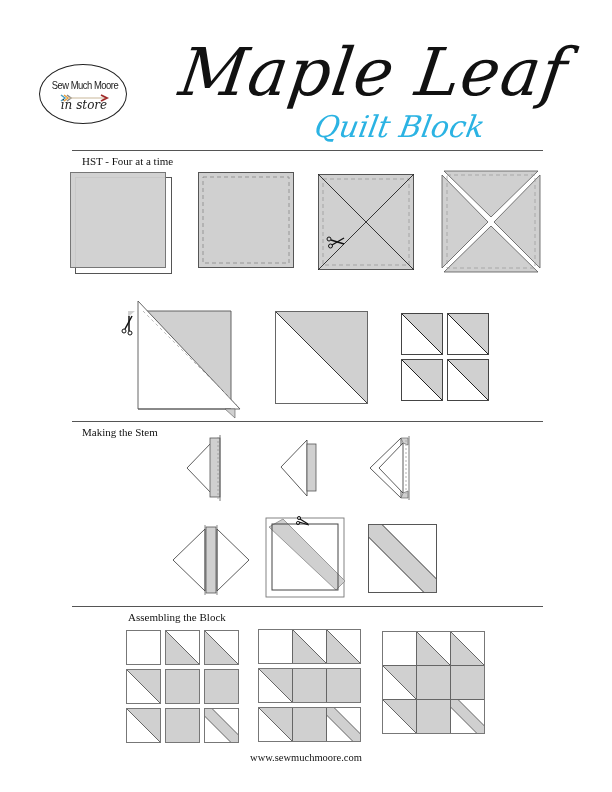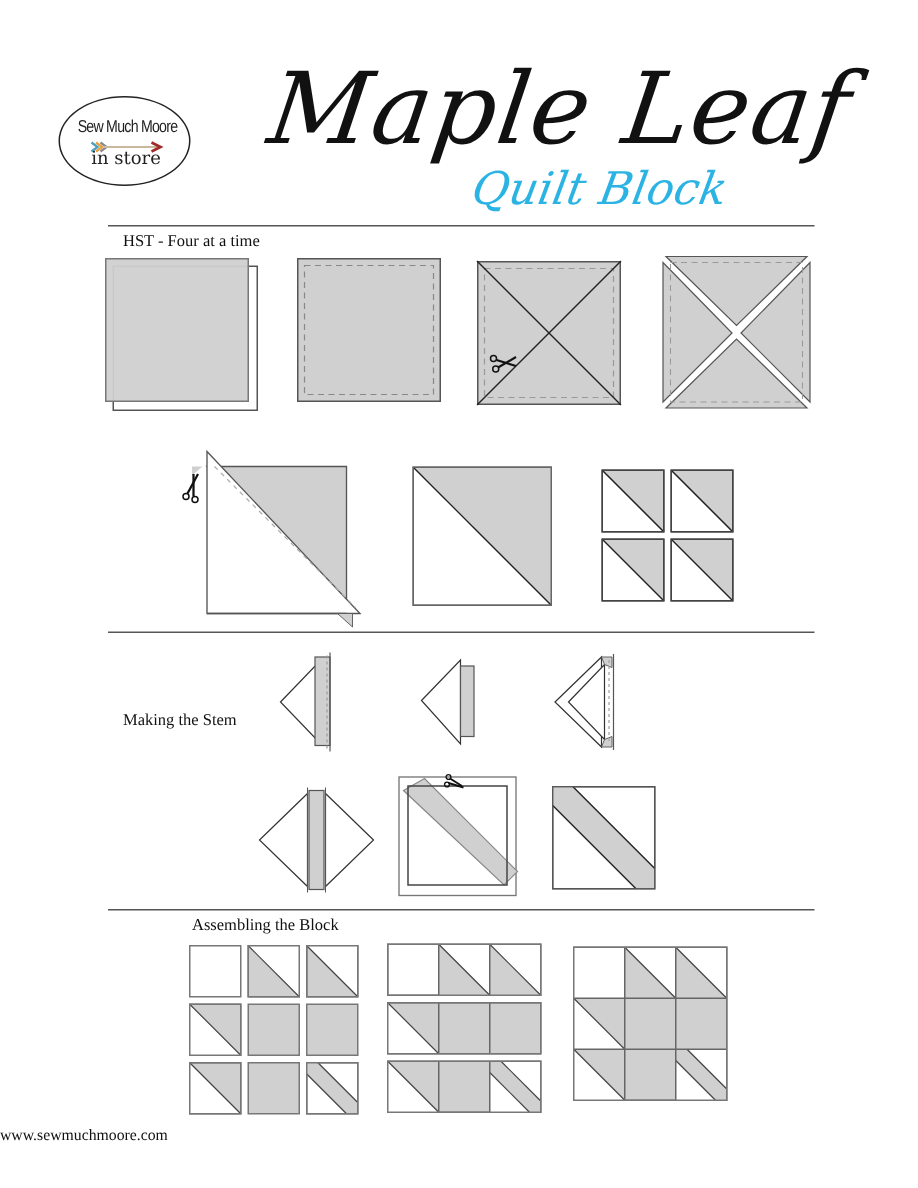--- a/index.html
+++ b/index.html
@@ -6,30 +6,30 @@
     body { width: 612px; height: 792px; position: relative; overflow: hidden;
            font-family: "Liberation Serif", serif; color: #111; }
     .abs { position: absolute; }
     .logo { left: 39px; top: 64px; width: 92px; height: 62px; }
     .logo-oval { position: absolute; left: 0; top: 0; width: 88px; height: 60px;
                  border: 1px solid #222; border-radius: 50%; box-sizing: border-box; }
     .logo-top { position: absolute; left: 0; top: 15px; width: 92px; text-align: center;
                 font-family: "Liberation Sans Narrow", "Liberation Sans", sans-serif;
                 font-size: 11.5px; letter-spacing: -0.6px; color: #222; transform: scaleX(0.82); }
     .logo-bottom { position: absolute; left: 0; top: 34px; width: 90px; text-align: center;
-                   font-family: "DejaVu Serif", serif; font-size: 12px; color: #222; }
+                   font-family: "DejaVu Serif", serif; font-style: italic; font-size: 12px; color: #222; }
     .logo-arrow { position: absolute; left: 22px; top: 30px; width: 50px; height: 8px; }
     .title-main { left: 180px; top: 38px; font-family: "DejaVu Serif", serif; font-style: italic;
                   font-size: 66px; line-height: 70px; color: #111; letter-spacing: 1px;
                   transform: skewX(-8deg); font-weight: normal; }
     .title-sub { left: 315px; top: 110px; font-family: "DejaVu Serif", serif; font-style: italic;
                  font-size: 30px; line-height: 34px; color: #2bb3e3; transform: skewX(-10deg); }
     .rule { left: 72px; width: 471px; height: 0; border-top: 1.5px solid #555; }
     .section-label { left: 82px; font-size: 11px; color: #111; }
-    .footer { left: 0; width: 612px; top: 752px; text-align: left; font-size: 10.5px; color: #111; }
+    .footer { left: 0; width: 612px; top: 752px; text-align: center; font-size: 10.5px; color: #111; }
     svg { position: absolute; overflow: visible; }
   </style>
 </head>
 <body>
 
 <div class="abs logo">
   <div class="logo-oval"></div>
   <div class="logo-top">Sew Much Moore</div>
   <svg class="logo-arrow" width="50" height="8" viewBox="0 0 50 8">
     <polyline points="0,1 4,4 0,7" fill="none" stroke="#4a9fc4" stroke-width="1.5"></polyline>
@@ -121,21 +121,21 @@
   </g>
   <g transform="translate(46,46)">
     <rect x="0.5" y="0.5" width="41" height="41" fill="#fff" stroke="#444"></rect>
     <polygon points="0.5,0.5 41.5,0.5 41.5,41.5" fill="#d0d0d0"></polygon>
     <line x1="0.5" y1="0.5" x2="41.5" y2="41.5" stroke="#222"></line>
     <rect x="0.5" y="0.5" width="41" height="41" fill="none" stroke="#444"></rect>
   </g>
 </svg>
 
 <div class="abs rule" style="top:421px;"></div>
-<div class="abs section-label" style="top:426px;margin-top:48px;">Making the Stem</div>
+<div class="abs section-label" style="top:426px;">Making the Stem</div>
 
 <svg style="left:186px;top:432px;" width="40" height="70">
   <polygon points="1,36 26,10 26,62" fill="#fff" stroke="#333" stroke-width="0.8"></polygon>
   <rect x="24" y="6" width="10" height="59" fill="#d0d0d0" stroke="#555" stroke-width="0.8"></rect>
   <line x1="32" y1="5" x2="32" y2="67" stroke="#999" stroke-width="0.8" stroke-dasharray="2,2"></line>
   <line x1="34" y1="3" x2="34" y2="69" stroke="#555" stroke-width="0.8"></line>
 </svg>
 
 <svg style="left:280px;top:430px;" width="50" height="72">
   <polygon points="1,37 27,10 27,66" fill="#fff" stroke="#333" stroke-width="0.8"></polygon>

